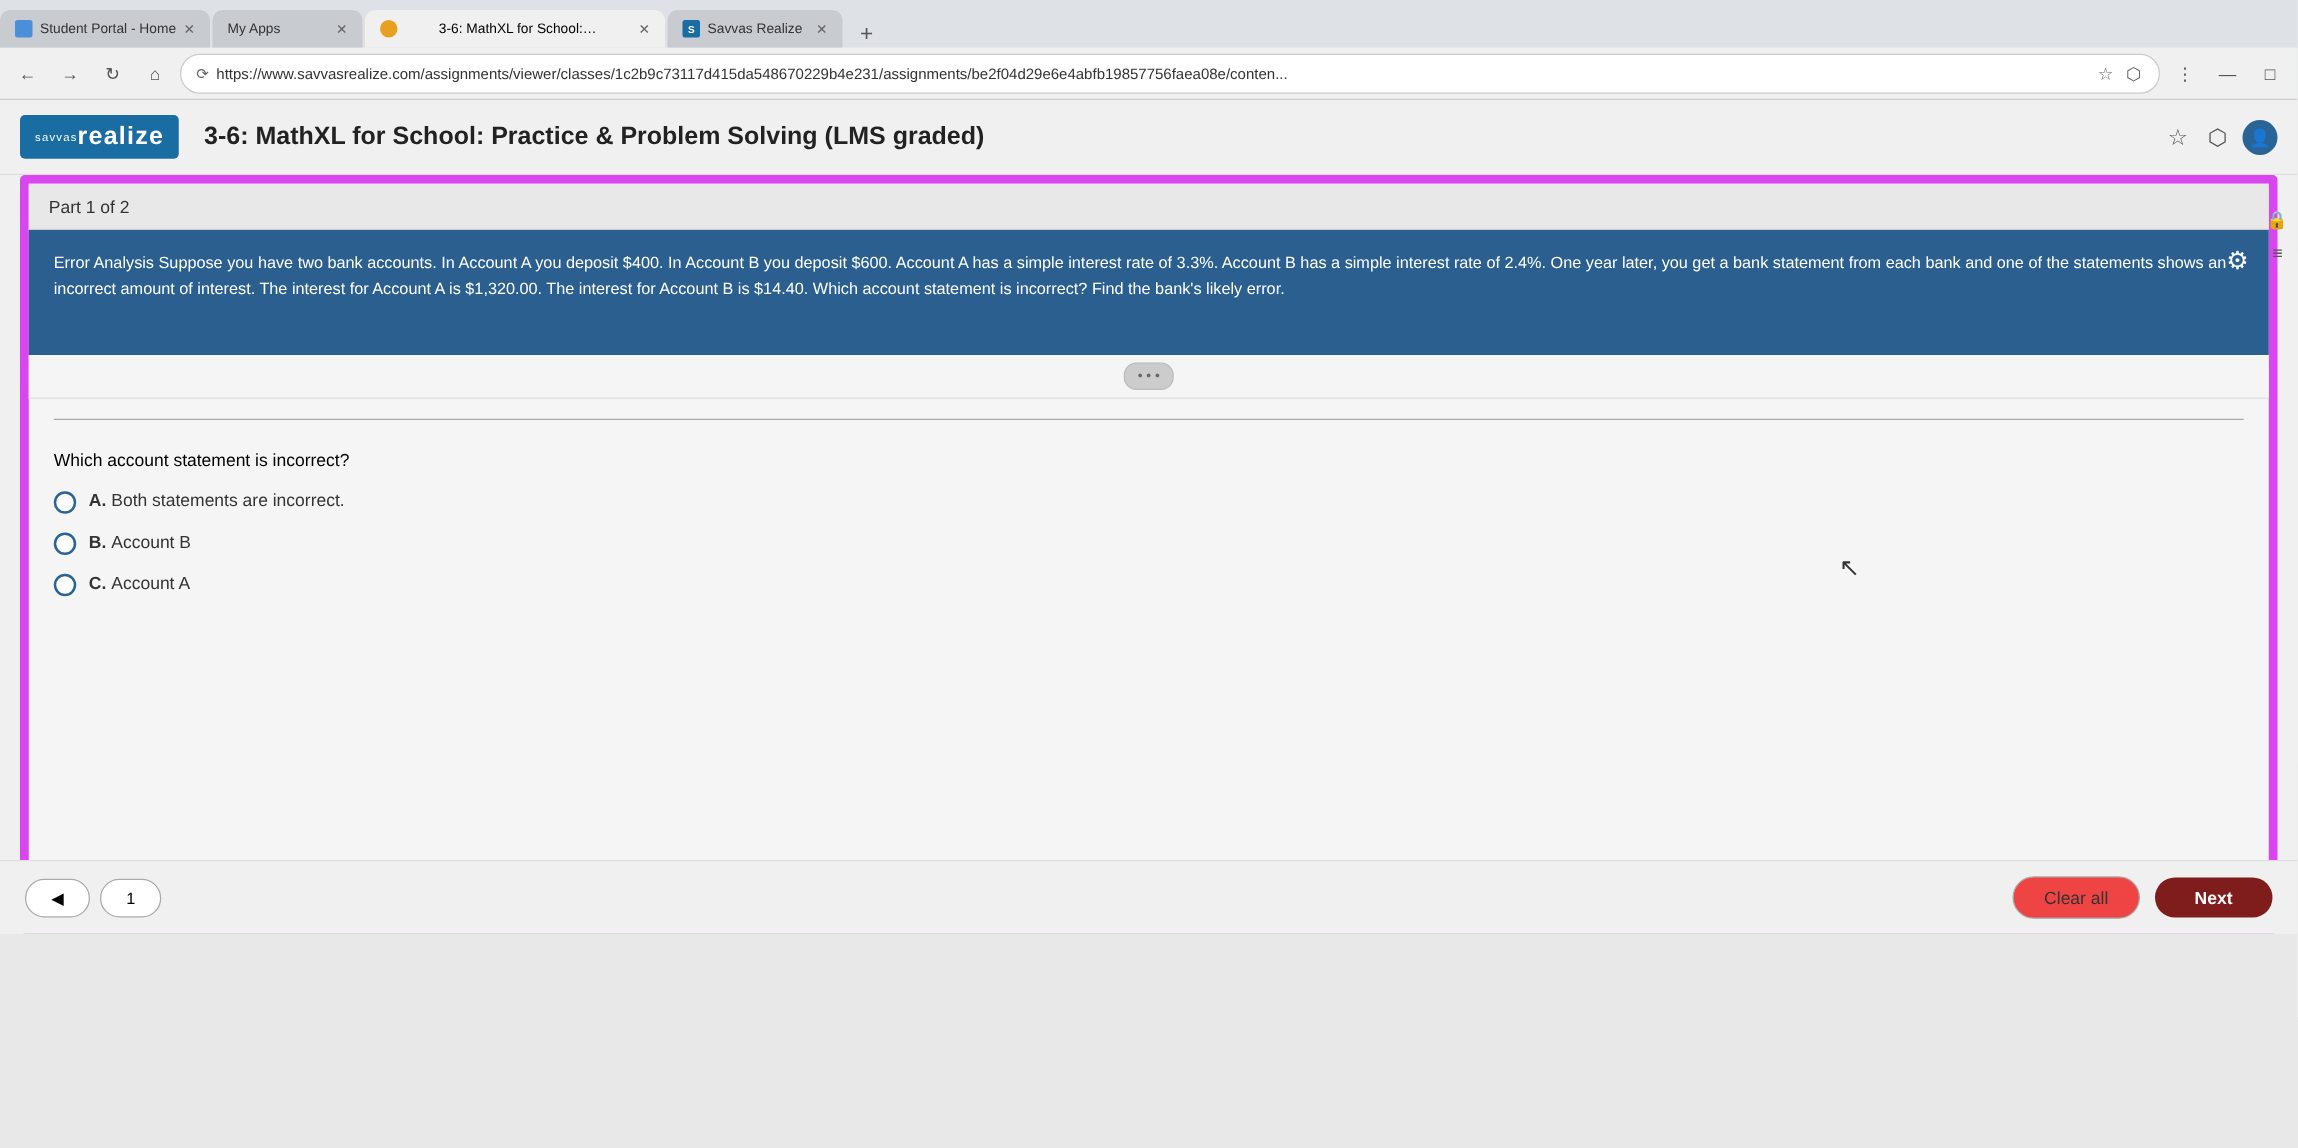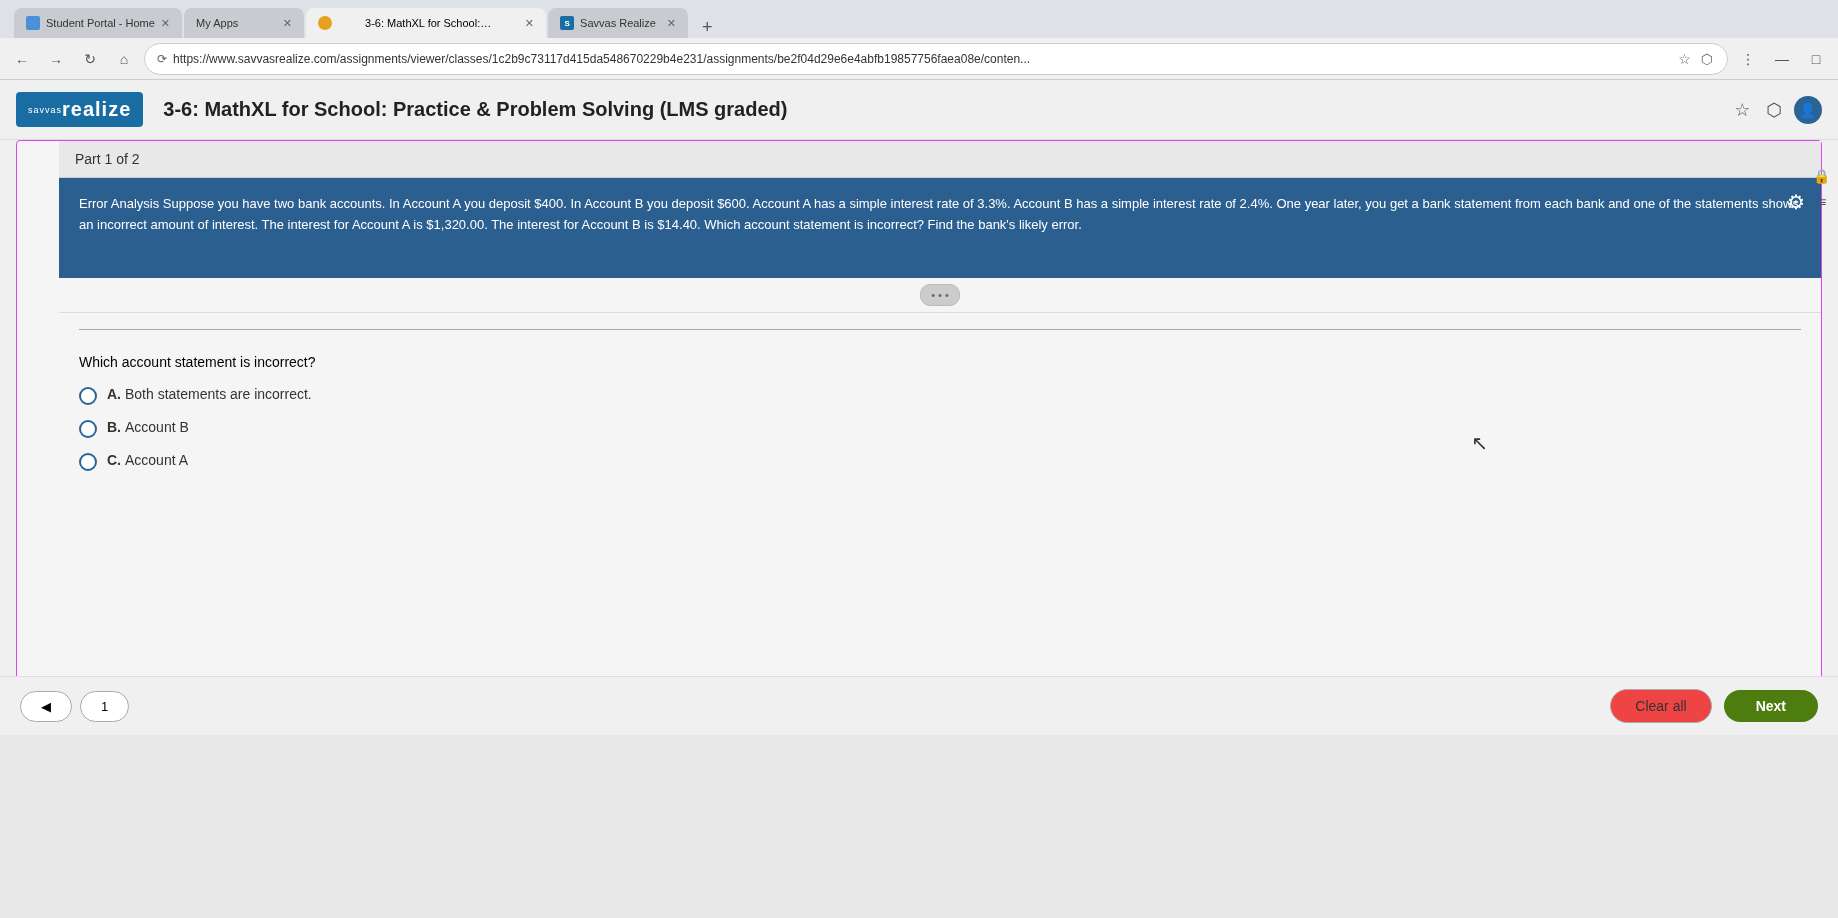--- a/index.html
+++ b/index.html
@@ -14,21 +14,21 @@
 
     
     .browser-chrome {
       background: #dee1e6;
       width: 100%;
     }
 
     .tab-bar {
       display: flex;
       align-items: flex-end;
-      padding: 6px 0 0 14px;
+      padding: 6px 0 0 0;
       background: #dee1e6;
       height: 38px;
     }
 
     .tab {
       display: flex;
       align-items: center;
       padding: 6px 12px;
       border-radius: 8px 8px 0 0;
       font-size: 12px;
@@ -212,23 +212,22 @@
       cursor: pointer;
       color: #555;
       font-size: 18px;
       padding: 4px;
     }
 
     
     .main-content {
       background: #f5f5f5;
       margin: 0 16px;
-      border: 1px solid #d946ef;
+      border: 7px solid #d946ef;
       border-radius: 4px;
-      padding-left: 42px;
     }
 
     .part-header {
       background: #e8e8e8;
       padding: 10px 16px;
       font-size: 14px;
       color: #333;
       border-bottom: 1px solid #ccc;
     }
 
@@ -331,21 +330,21 @@
       background: #ef4444;
       border: 1px solid #aaa;
       border-radius: 20px;
       padding: 8px 24px;
       font-size: 14px;
       color: #333;
       cursor: pointer;
     }
 
     .next-btn {
-      background: #4d7c0f;
+      background: #7f1d1d;
       border: none;
       border-radius: 20px;
       padding: 8px 32px;
       font-size: 14px;
       color: white;
       cursor: pointer;
       font-weight: bold;
     }
 
     .scroll-indicator {

